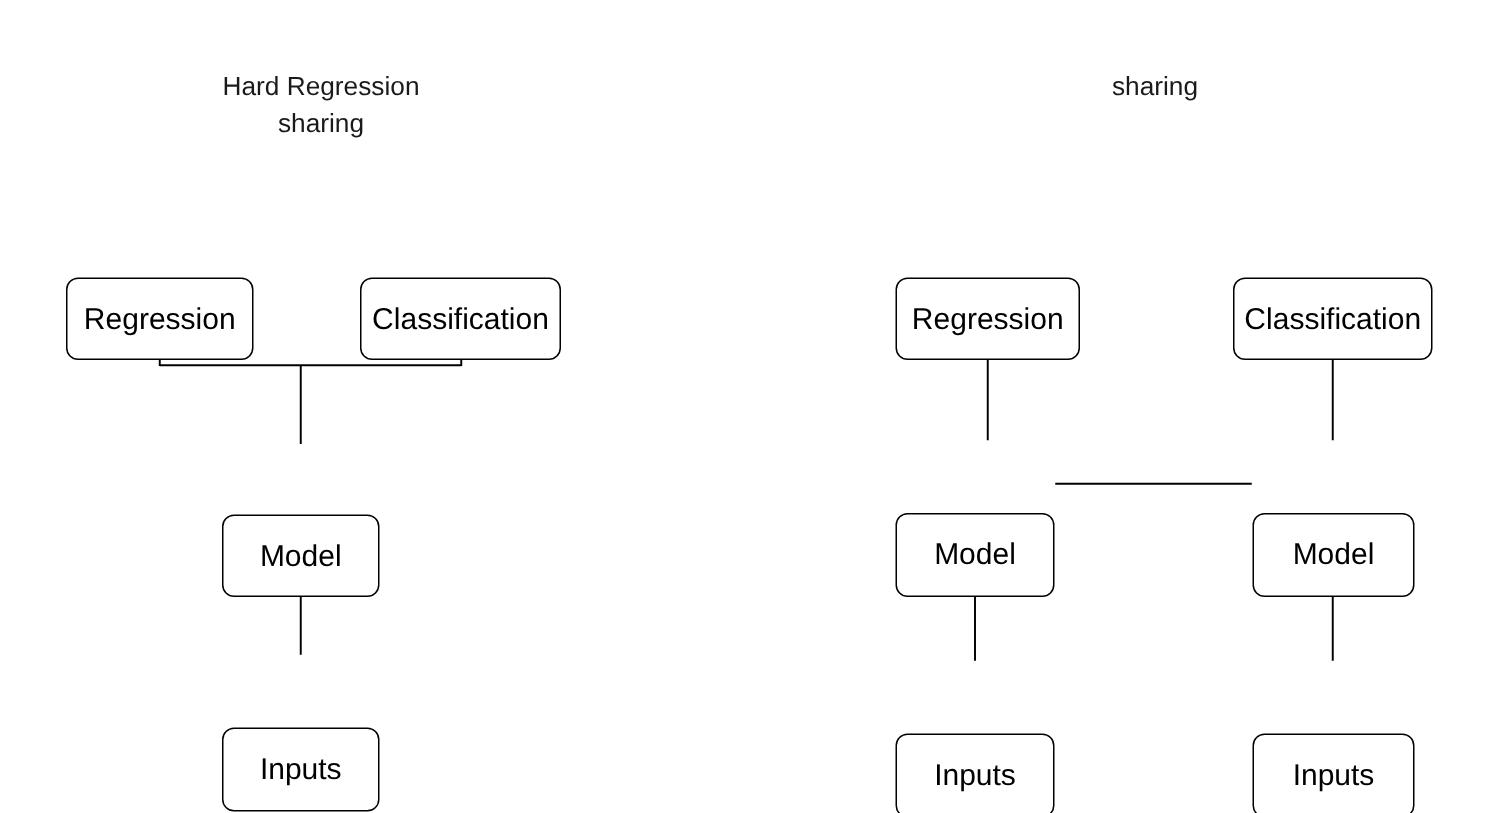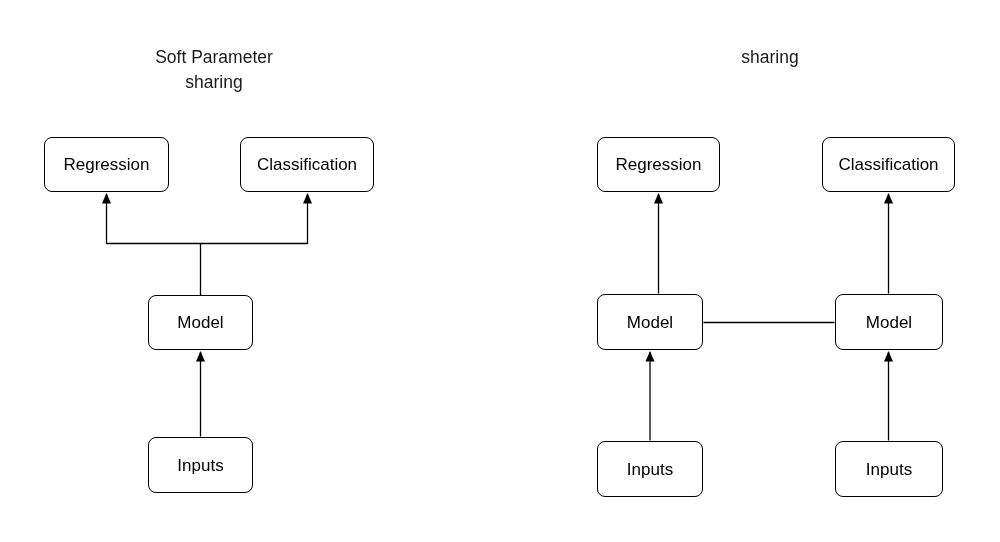--- a/index.html
+++ b/index.html
@@ -27,23 +27,24 @@
   .node {
     position: absolute;
     z-index: 1;
     box-sizing: border-box;
     background: #ffffff;
     border: 1.5px solid #000000;
     border-radius: 8px;
     display: flex;
     align-items: center;
     justify-content: center;
-    font-size: 17px;
+    font-size: 20px;
     line-height: 1;
     white-space: nowrap;
+    margin-top: 48px;
   }
   .diagram-title {
     position: absolute;
     z-index: 1;
     width: 300px;
     text-align: center;
     font-size: 17.5px;
     line-height: 25px;
     color: #1a1a1a;
   }
@@ -90,21 +91,21 @@
     <path class="edge" d="M200.5,436.5 L200.5,352" marker-end="url(#arrowhead)"></path>
 
     <path class="edge" d="M658.5,293.5 L658.5,194" marker-end="url(#arrowhead)"></path>
     <path class="edge" d="M888.5,293.5 L888.5,194" marker-end="url(#arrowhead)"></path>
     <path class="edge" d="M650,440.5 L650,352" marker-end="url(#arrowhead)"></path>
     <path class="edge" d="M888.5,440.5 L888.5,352" marker-end="url(#arrowhead)"></path>
     <path class="edge" d="M703.5,322.5 L834.5,322.5"></path>
   </svg>
 
   <div class="diagram-title hard-title">
-    <span class="title-line">Soft Parameter</span>
+    <span class="title-line">Hard Regression</span>
     <span class="title-line">sharing</span>
   </div>
 
   <div class="node hard-regression">
     <span>Regression</span>
   </div>
   <div class="node hard-classification">
     <span>Classification</span>
   </div>
   <div class="node hard-model">

